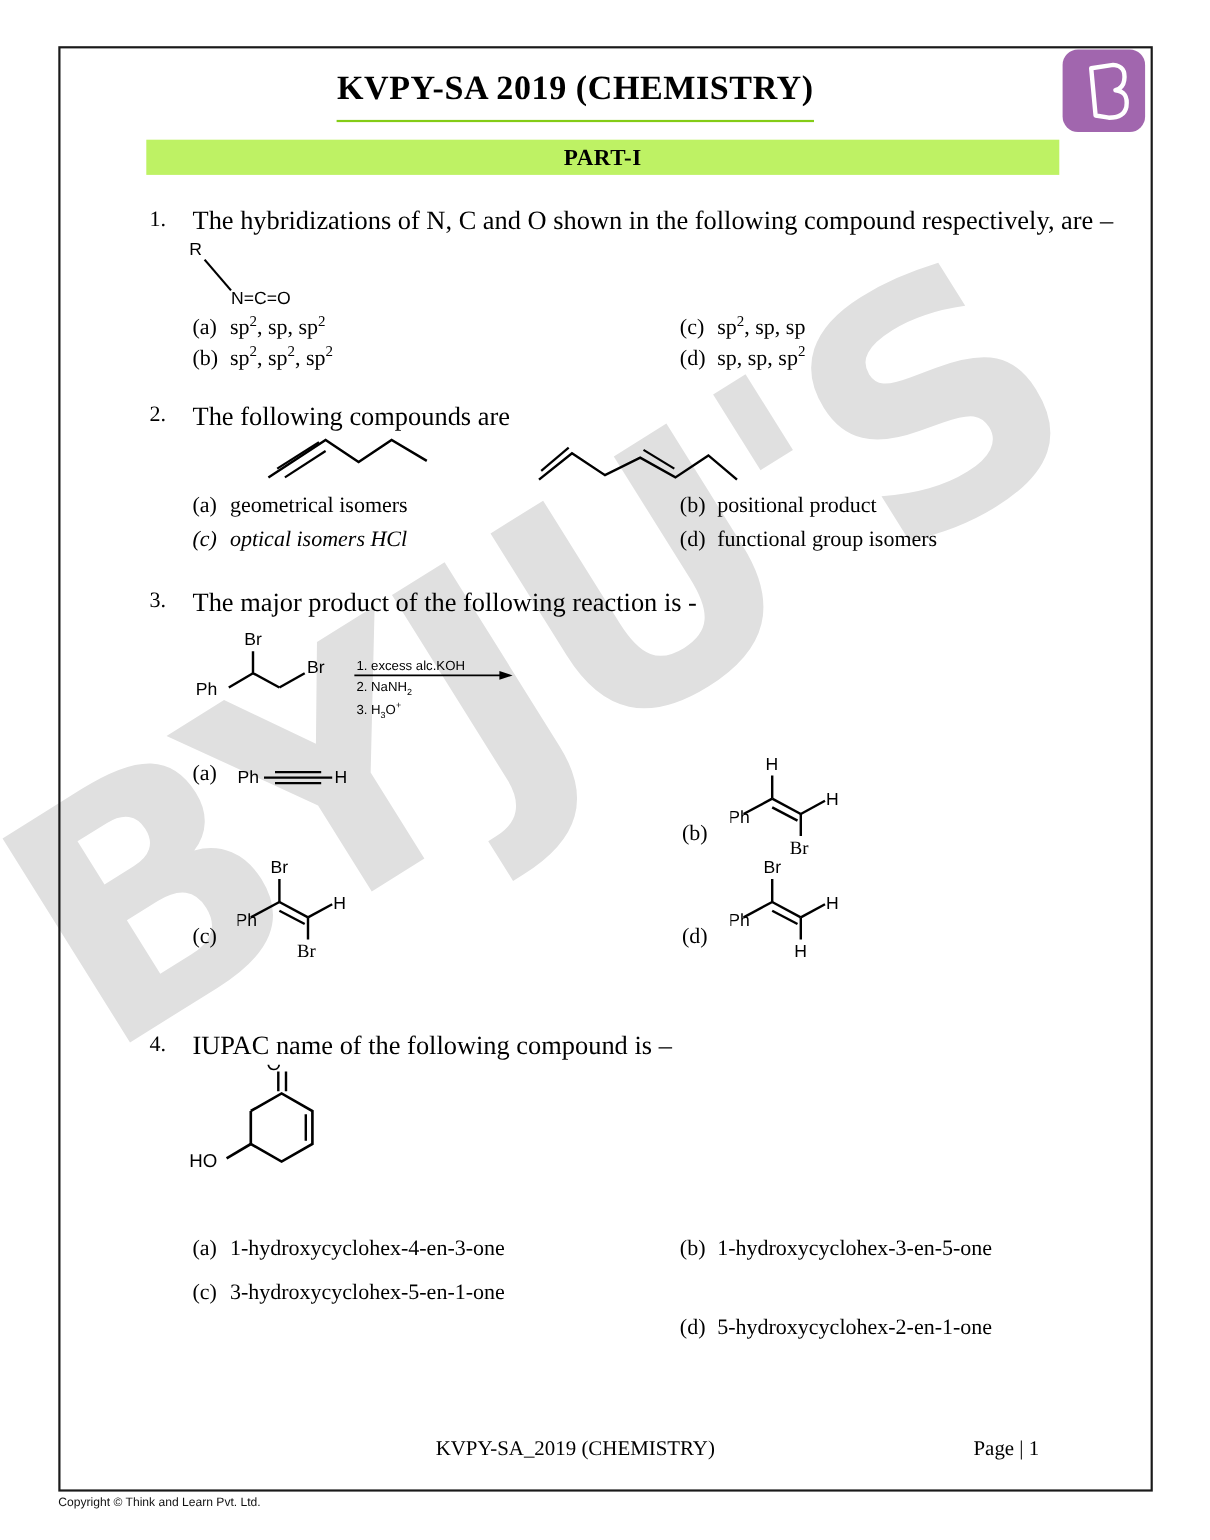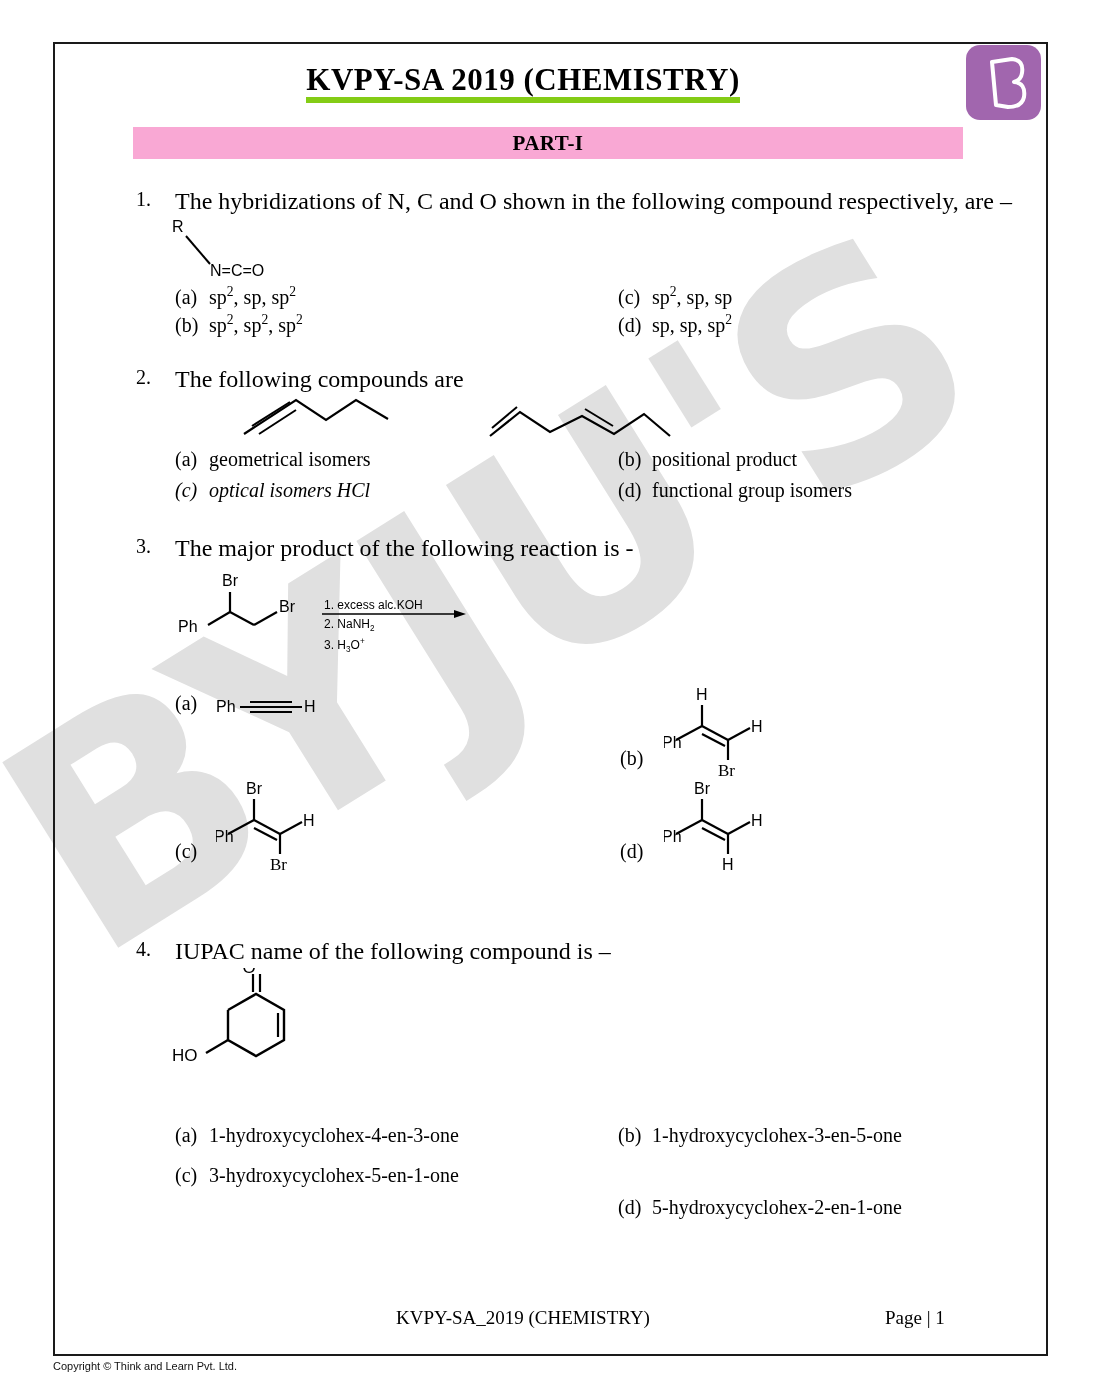--- a/index.html
+++ b/index.html
@@ -45,37 +45,37 @@
   .content{position:relative;z-index:2;}
   .doc-title{
     position:absolute;left:53px;top:62px;width:940px;
     text-align:center;
     font-family:"Liberation Serif", serif;
     font-weight:bold;
     font-size:31px;
     letter-spacing:0.5px;
   }
   .doc-title span{
-    border-bottom:6px solid #84cc16;
-    padding-bottom:0;
+    border-bottom:2px solid #84cc16;
+    padding-bottom:12px;
   }
   .logo{
     position:absolute;
     left:966px;top:45px;
     width:75px;height:75px;
     border-radius:14px;
     background:#a166ae;
     z-index:3;
   }
   .logo svg{display:block;}
   .part-bar{
     position:absolute;
     left:133px;top:127px;
     width:830px;height:32px;
-    background:#f9a8d4;
+    background:#bef264;
     text-align:center;
     font-weight:bold;
     font-size:21px;
     line-height:32px;
     letter-spacing:0.5px;
   }
   .q-num{
     position:absolute;
     font-size:20px;
     font-weight:normal;

